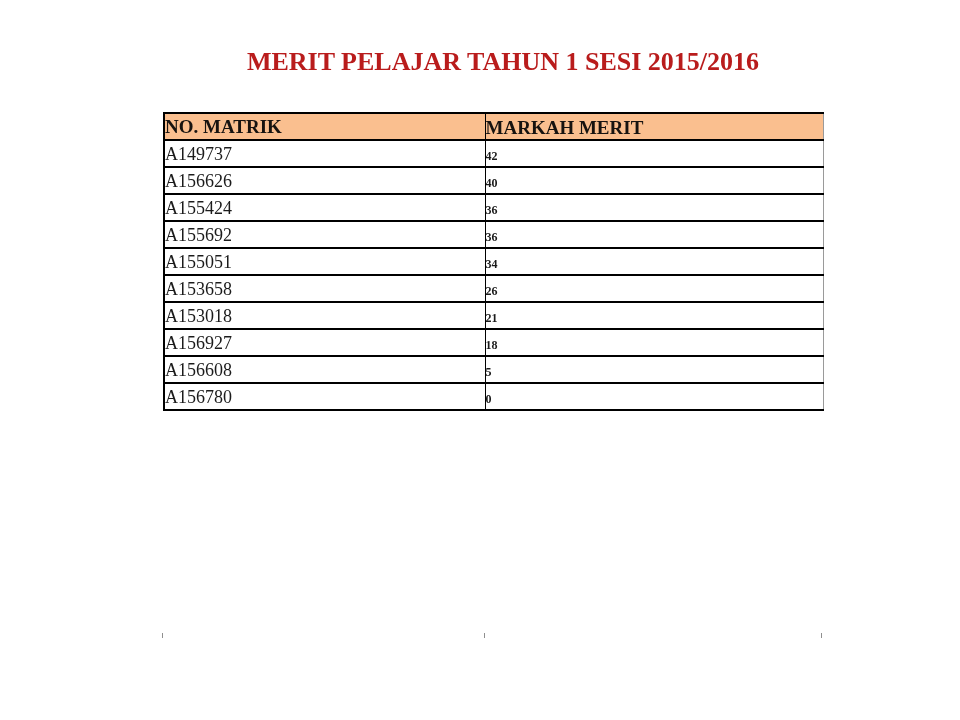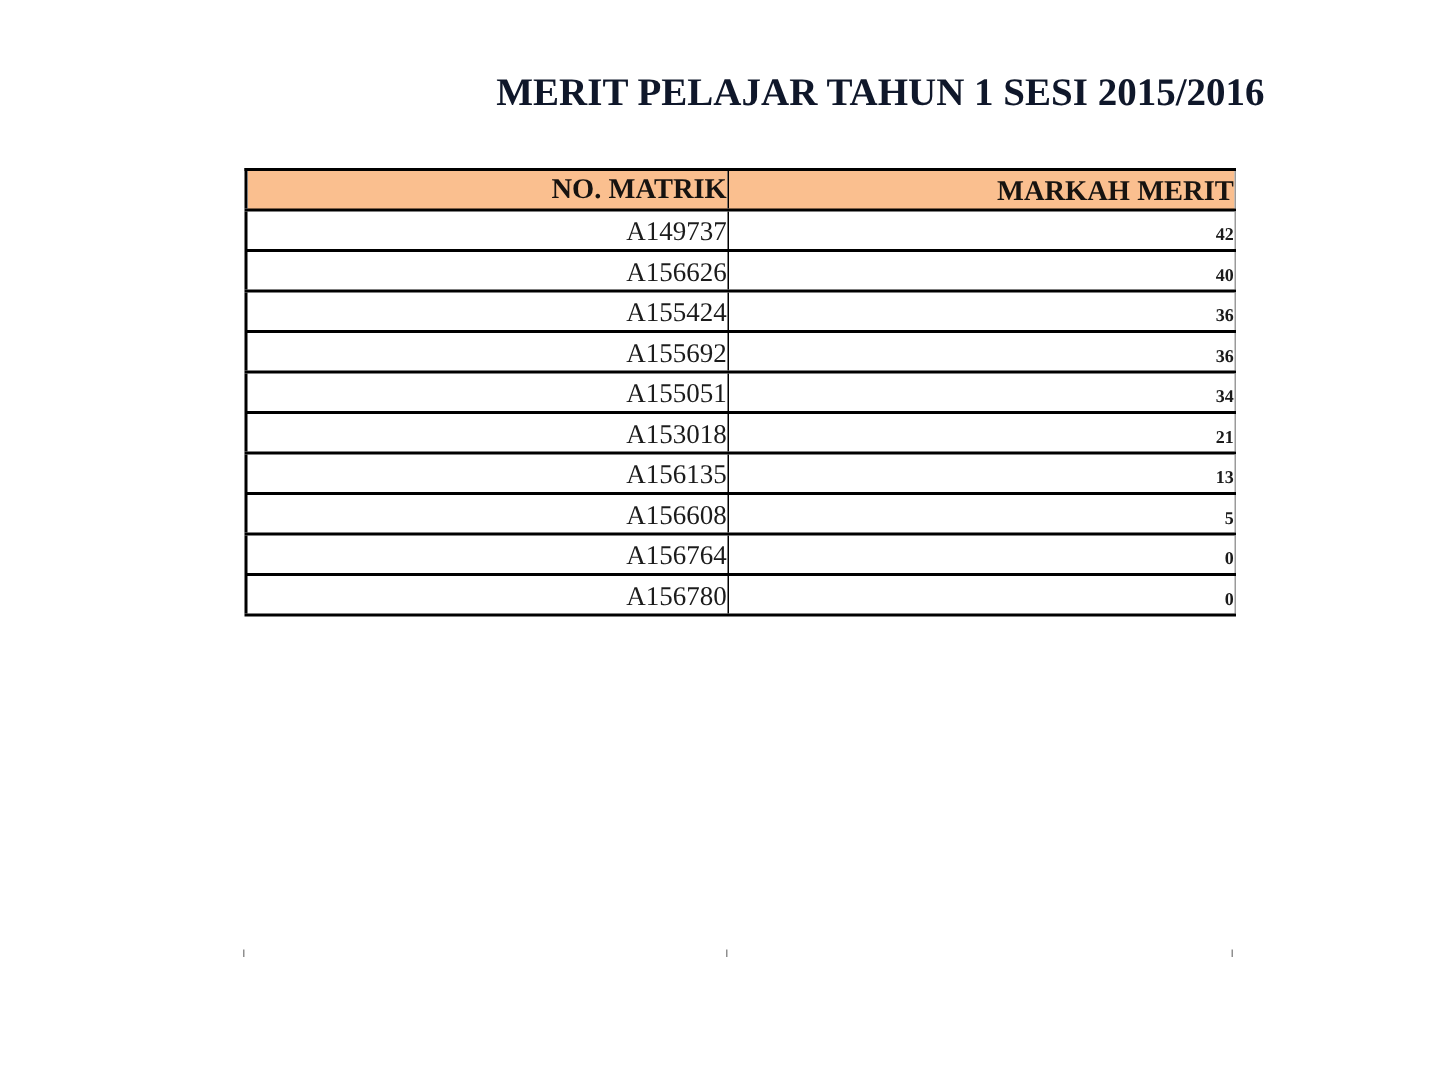--- a/index.html
+++ b/index.html
@@ -14,45 +14,45 @@
     background:#ffffff;
     font-family:"Liberation Serif", serif;
     color:var(--text);
     position:relative;
     overflow:hidden;
   }
   .slide{position:absolute;inset:0;}
   .title{
     position:absolute;
     left:163px;top:46px;width:680px;
-    text-align:right;
+    text-align:center;
     font-weight:bold;
     font-size:26px;
     line-height:32px;
-    color:#0f172a;
+    color:#b91c1c;
     white-space:nowrap;
   }
   table.merit-table{
     position:absolute;
     left:163px;top:112px;
     width:659px;
     table-layout:fixed;
     border-collapse:collapse;
     border-top:2px solid var(--grid);
     border-bottom:2px solid var(--grid);
     border-left:2px solid var(--grid);
     border-right:1px solid var(--edge-right);
   }
   col.c-matric{width:321px;}
   col.c-merit{width:338px;}
   .merit-table th,
   .merit-table td{
     padding:0;
     margin:0;
-    text-align:right;
+    text-align:left;
     border-bottom:2px solid var(--grid);
     overflow:hidden;
   }
   .merit-table th:first-child,
   .merit-table td:first-child{
     border-right:1px solid var(--grid);
   }
   thead tr{height:26px;}
   tbody tr{height:27px;}
   th{
@@ -118,34 +118,34 @@
         </tr>
         <tr>
           <td class="matric">A155692</td>
           <td class="merit">36</td>
         </tr>
         <tr>
           <td class="matric">A155051</td>
           <td class="merit">34</td>
         </tr>
         <tr>
+          <td class="matric">A153658</td>
+          <td class="merit">26</td>
+        </tr>
+        <tr>
           <td class="matric">A153018</td>
           <td class="merit">21</td>
         </tr>
         <tr>
-          <td class="matric">A156135</td>
-          <td class="merit">13</td>
+          <td class="matric">A156927</td>
+          <td class="merit">18</td>
         </tr>
         <tr>
           <td class="matric">A156608</td>
           <td class="merit">5</td>
-        </tr>
-        <tr>
-          <td class="matric">A156764</td>
-          <td class="merit">0</td>
         </tr>
         <tr>
           <td class="matric">A156780</td>
           <td class="merit">0</td>
         </tr>
       </tbody>
   </table>
 
   <div class="stub s-left"></div>
   <div class="stub s-mid"></div>

